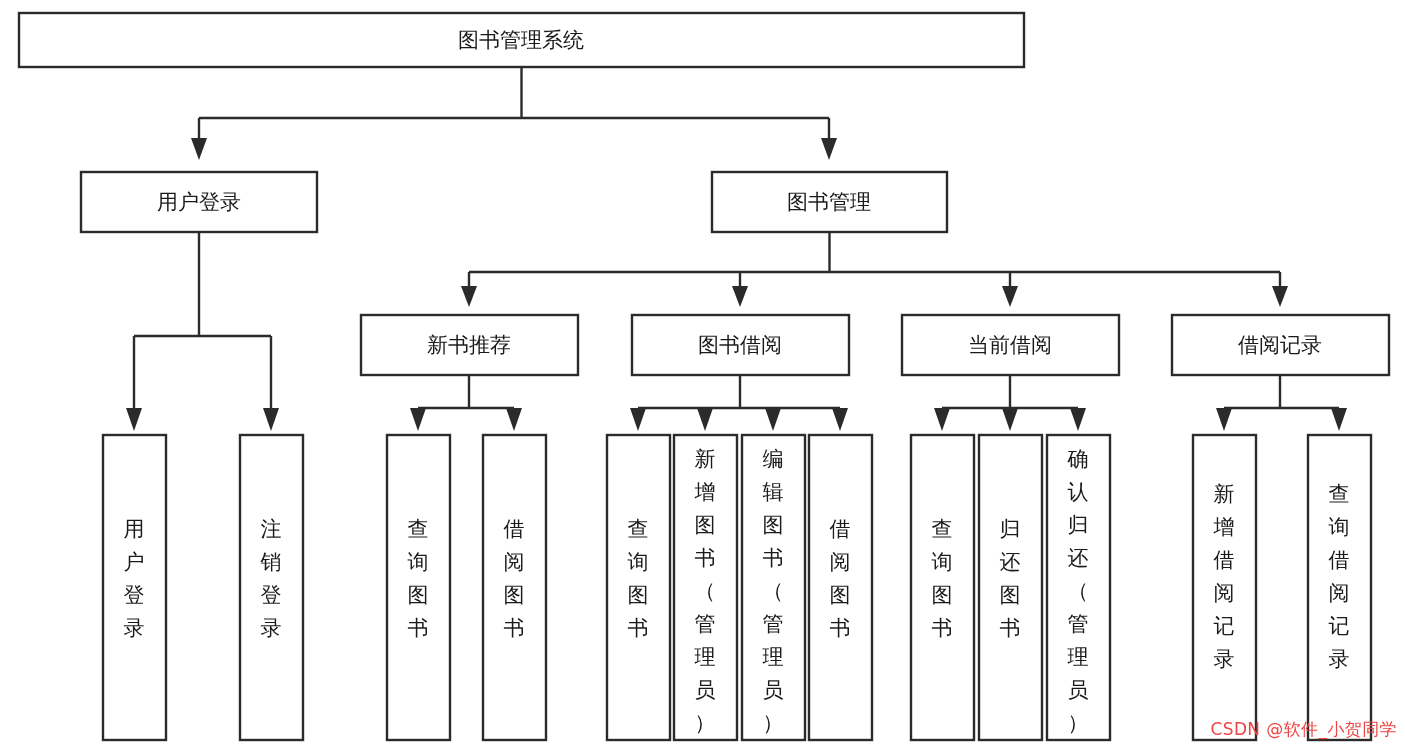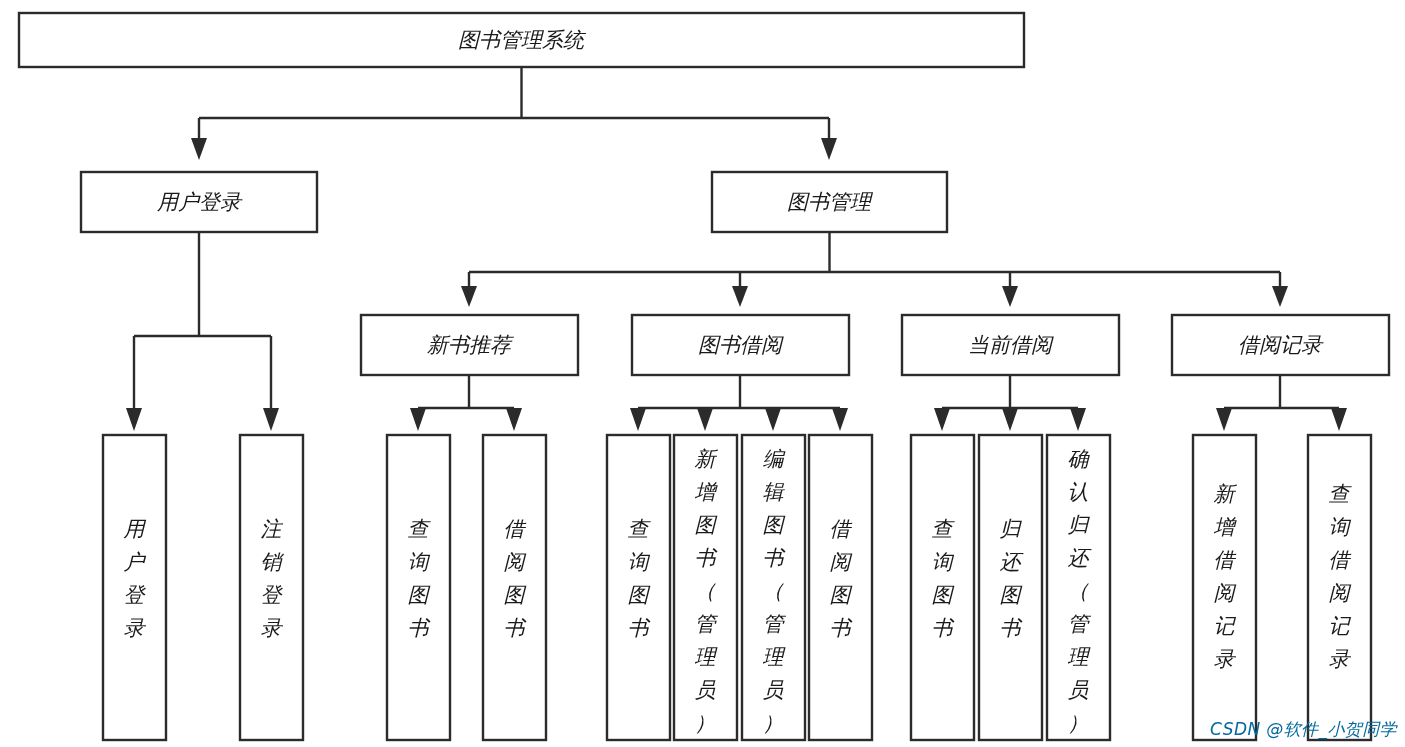--- a/index.html
+++ b/index.html
@@ -12,21 +12,20 @@
     width: 1405px;
     height: 747px;
     overflow: hidden;
     font-family: "DejaVu Sans", "Liberation Sans", sans-serif;
   }
   #diagram-root {
     position: relative;
     width: 1405px;
     height: 747px;
     background: #ffffff;
-    font-style: italic;
   }
   svg#flowchart {
     position: absolute;
     top: 0;
     left: 0;
     width: 1405px;
     height: 747px;
     display: block;
   }
   .node-box {
@@ -61,21 +60,21 @@
     font-size: 21px;
     fill: #1a1a1a;
     text-anchor: middle;
   }
   .watermark {
     position: absolute;
     right: 8px;
     bottom: 6px;
     font-family: "DejaVu Sans", "Liberation Sans", sans-serif;
     font-size: 17px;
-    color: #0369a1;
+    color: #ef4444;
     white-space: nowrap;
     letter-spacing: 0.4px;
     pointer-events: none;
   }
 </style>
 </head>
 <body>
 
 <div id="diagram-root">
 

